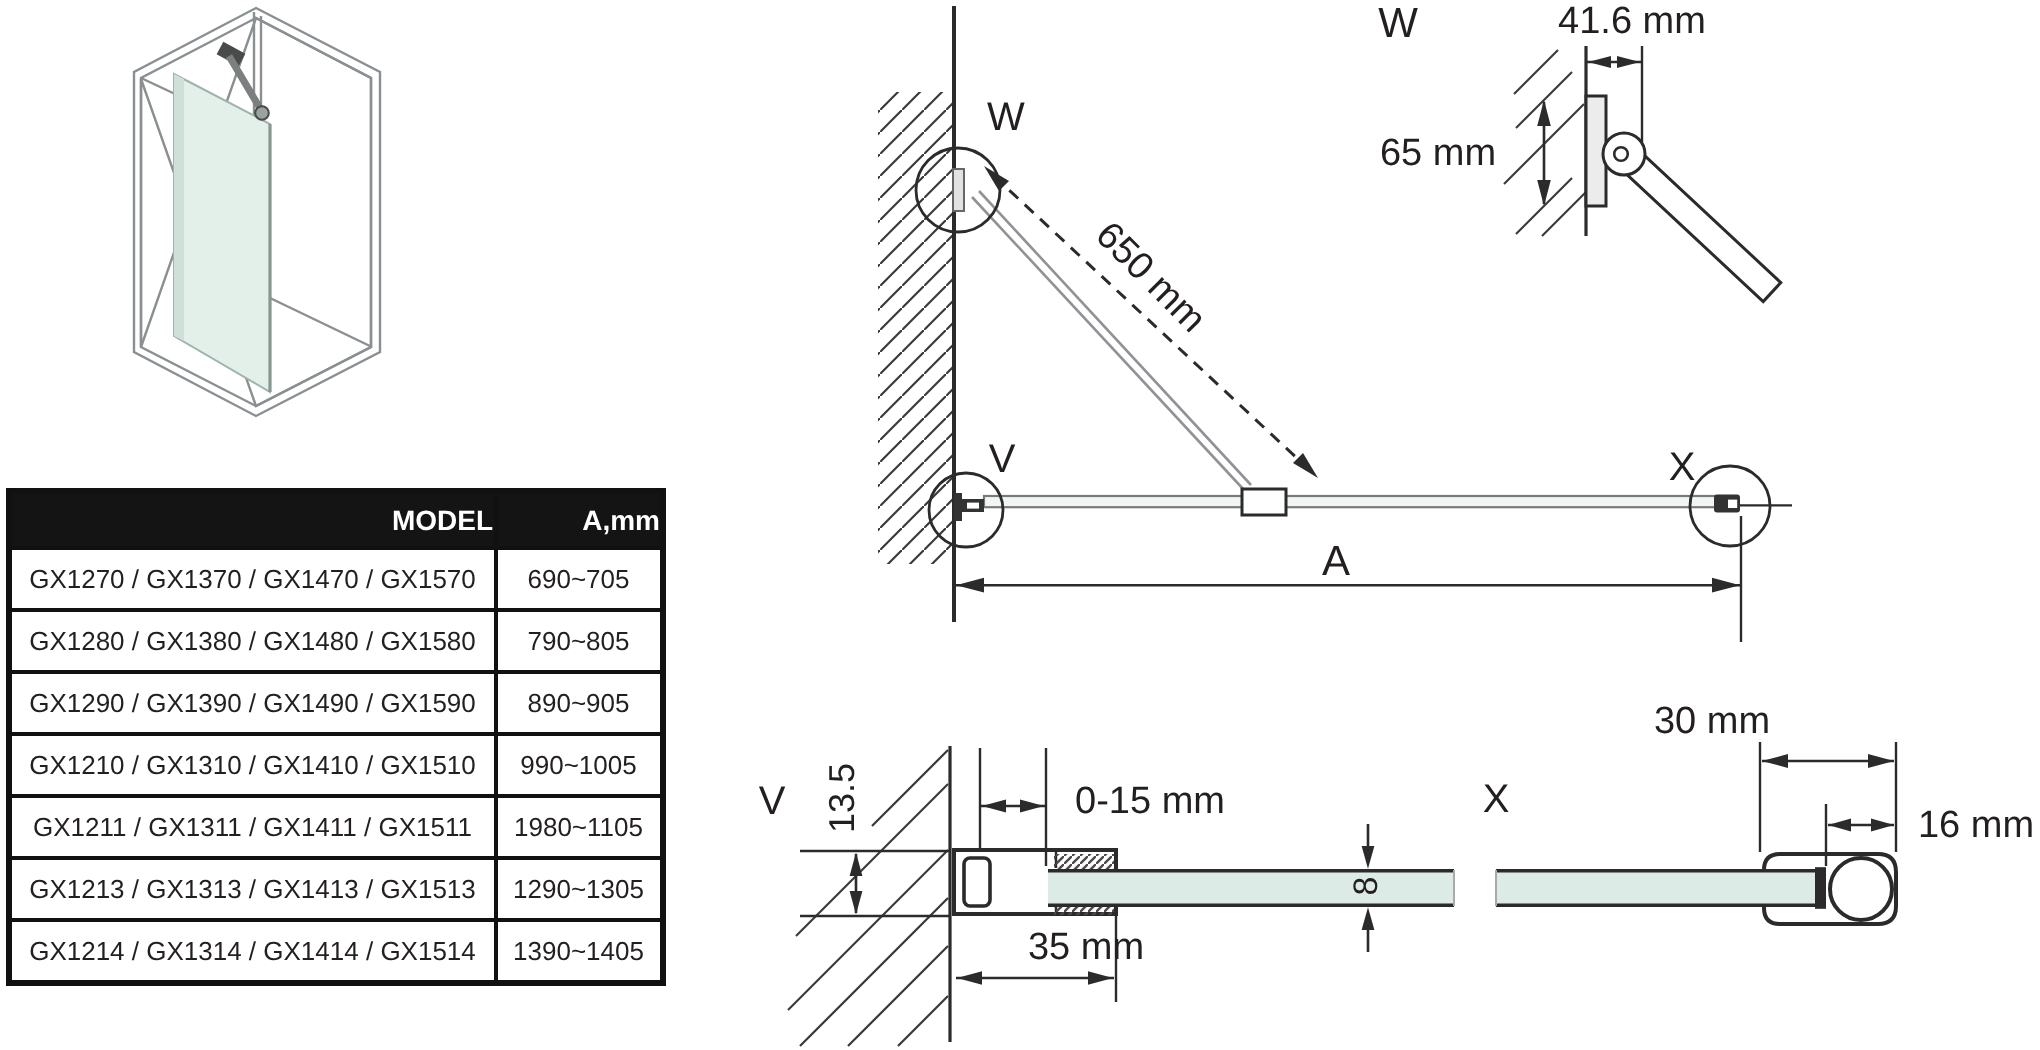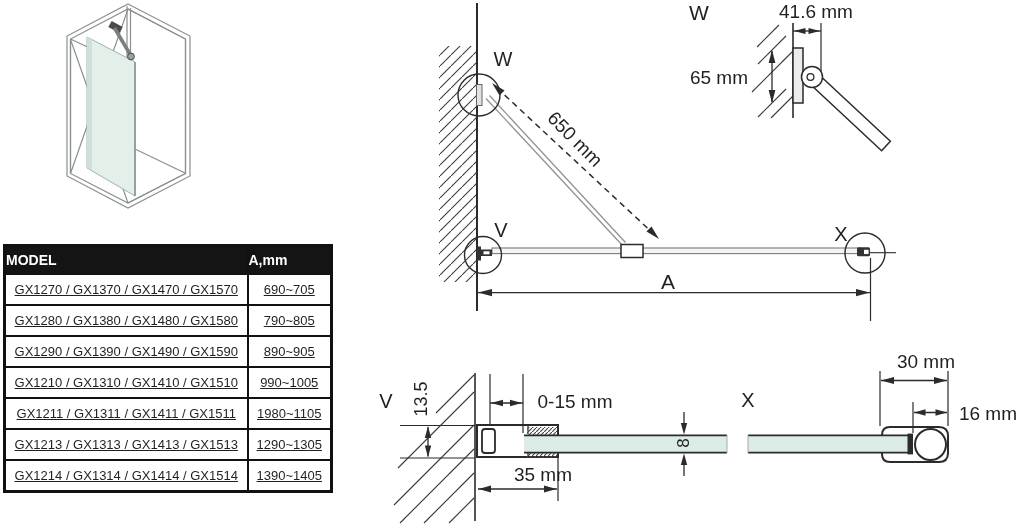--- a/index.html
+++ b/index.html
@@ -16,25 +16,25 @@
   .lbl.rot90{transform:translate(-50%,-50%) rotate(-90deg);}
   .s17{font-size:17px;} .s18{font-size:18px;} .s19{font-size:19px;}
   .s20{font-size:20px;} .s21{font-size:21px;}
   
   #model-table{
     position:absolute;left:3px;top:244px;width:330px;border-collapse:collapse;
     border:3px solid #111;table-layout:fixed;
   }
   #model-table th{
     background:#141414;color:#ffffff;font-size:14px;font-weight:bold;
-    height:26px;border:2px solid #111;text-align:left;padding:0;
+    height:26px;border:2px solid #111;text-align:right;padding:0;
   }
   #model-table td{
     border:2px solid #111;font-size:13px;height:29px;text-align:center;
-    padding:0 2px;color:#231f20;background:#fff;text-decoration:underline;
+    padding:0 2px;color:#231f20;background:#fff;
   }
   #model-table .col-model{width:243px;}
 </style>
 </head>
 <body>
 
 <div id="stage">
 
   <svg width="1020" height="525" viewBox="0 0 1020 525">
     <defs>
@@ -201,21 +201,21 @@
   <span class="lbl s19" style="left:816px;top:11px;">41.6 mm</span>
   <span class="lbl s19" style="left:719px;top:77px;">65 mm</span>
 
   <span class="lbl s20" style="left:386px;top:401px;">V</span>
   <span class="lbl rot90 s18" style="left:421px;top:399px;">13.5</span>
   <span class="lbl s19" style="left:575px;top:401px;">0-15 mm</span>
   <span class="lbl s19" style="left:517px;top:474px;margin-left:26px;">35 mm</span>
   <span class="lbl rot90 s17" style="left:683px;top:443px;">8</span>
 
   <span class="lbl s20" style="left:748px;top:400px;">X</span>
-  <span class="lbl s19" style="left:926px;top:361px;">30 mm</span>
+  <span class="lbl s19" style="left:856px;top:361px;">30 mm</span>
   <span class="lbl s19" style="left:988px;top:413px;">16 mm</span>
 
   <table id="model-table">
     <colgroup>
         <col class="col-model">
         <col>
       </colgroup>
     <thead>
       <tr>
         <th>MODEL</th>

